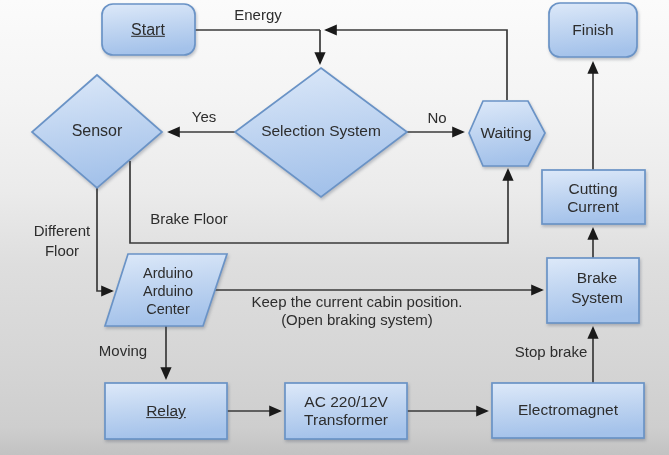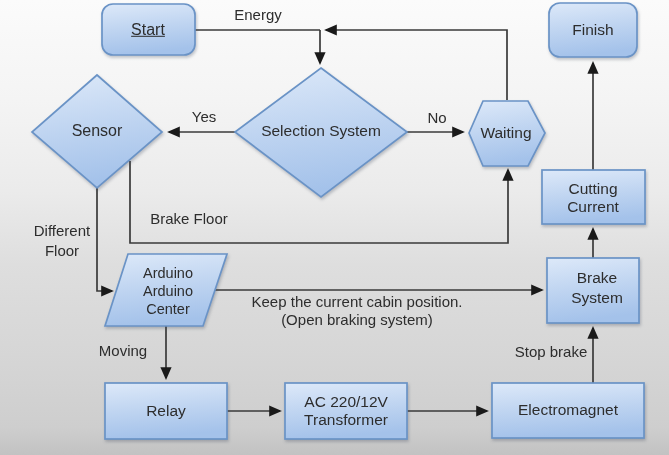--- a/index.html
+++ b/index.html
@@ -93,21 +93,21 @@
     <div>Brake</div>
     <div>System</div>
   </div>
 
   <div class="lbl node-lbl multi lh18 fs14" style="left:168px;top:291px;">
     <div>Arduino</div>
     <div>Arduino</div>
     <div>Center</div>
   </div>
 
-  <div class="lbl node-lbl" style="left:166px;top:411px;">Relay</div>
+  <div class="lbl node-lbl" style="left:166px;top:411px;text-decoration:underline;">Relay</div>
 
   <div class="lbl node-lbl multi lh18" style="left:346px;top:411px;align-items:flex-end;">
     <div>AC 220/12V</div>
     <div>Transformer</div>
   </div>
 
   <div class="lbl node-lbl" style="left:568px;top:410px;">Electromagnet</div>
 
   <div class="lbl edge-lbl" style="left:258px;top:15px;">Energy</div>
   <div class="lbl edge-lbl" style="left:204px;top:117px;">Yes</div>

